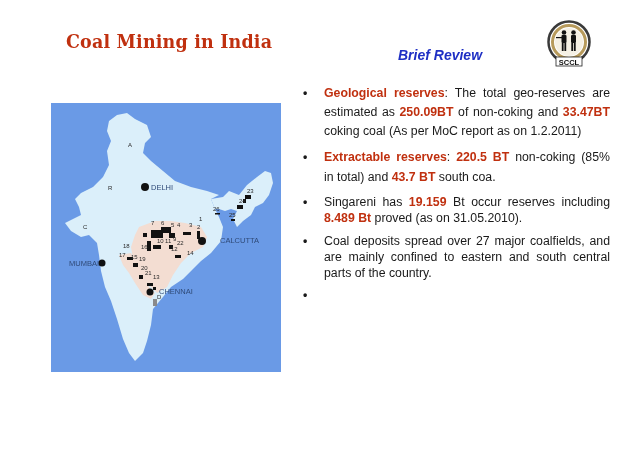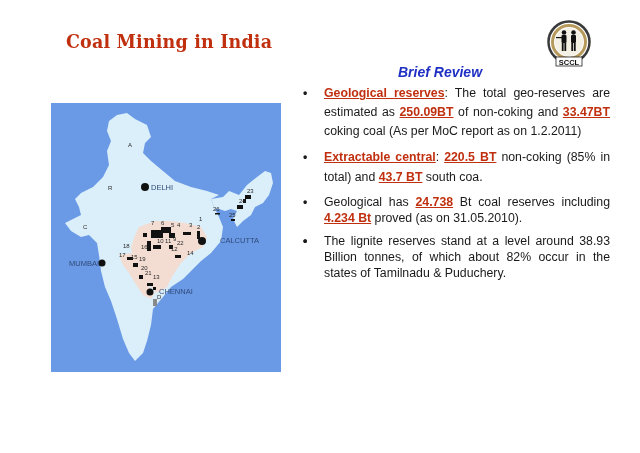--- a/index.html
+++ b/index.html
@@ -6,37 +6,37 @@
     body { width: 640px; height: 453px; position: relative; overflow: hidden; font-family: "Liberation Sans", sans-serif; }
     .title {
       position: absolute; left: 66px; top: 30px;
       font-family: "DejaVu Serif", serif; font-weight: bold;
       font-size: 19px; color: #c0300f; letter-spacing: 0.2px;
       transform: scaleX(0.92); transform-origin: left top;
     }
     .subtitle {
       position: absolute; left: 398px; top: 47px;
       font-family: "Liberation Sans", sans-serif; font-weight: bold; font-style: italic;
-      font-size: 14px; color: #1e2fc4; margin-top: 17px;
+      font-size: 14px; color: #1e2fc4;
     }
     .logo { position: absolute; left: 547px; top: 19px; width: 44px; height: 52px; }
     .map { position: absolute; left: 51px; top: 103px; width: 230px; height: 269px; }
     .bullets {
       position: absolute; left: 303px; top: 84px; width: 307px;
       margin: 0; padding: 0; list-style: none;
       font-size: 12.3px; color: #1a1a1a;
     }
     .bullets li { position: relative; padding-left: 21px; text-align: justify; text-align-last: left; }
     .bullets li .dot { position: absolute; left: 0; top: 0; font-weight: bold; }
     .b1 { line-height: 19px; }
     .b2 { line-height: 19.5px; margin-top: 7px; }
     .b3 { line-height: 15.8px; margin-top: 8px; }
     .b4 { line-height: 16px; margin-top: 6px; }
     .b5 { line-height: 16px; margin-top: 6px; }
-    .hl { color: #c0300f; font-weight: bold; text-decoration: underline; }
+    .hl { color: #c0300f; font-weight: bold; }
     .map-label { font-family: "Liberation Sans", sans-serif; font-size: 7.5px; fill: #2f4a78; }
     .num { font-family: "Liberation Sans", sans-serif; font-size: 6px; fill: #2a2a2a; }
   </style>
 </head>
 <body>
 
 <div class="title">Coal Mining in India</div>
 <div class="subtitle">Brief Review</div>
 
 <svg class="logo" viewBox="0 0 44 52">
@@ -135,24 +135,24 @@
     <text class="num" x="178" y="114">25</text>
     <text class="num" x="162" y="108">26</text>
   </g>
 </svg>
 
 <ul class="bullets">
   <li class="b1">
     <span class="dot">•</span><span class="hl">Geological reserves</span><span>:  The total geo-reserves are estimated as </span><span class="hl">250.09BT</span><span> of non-coking and </span><span class="hl">33.47BT</span><span> coking coal (As per MoC report as on 1.2.2011)</span>
   </li>
   <li class="b2">
-    <span class="dot">•</span><span class="hl">Extractable central</span><span>: </span><span class="hl">220.5 BT</span><span> non-coking (85% in total) and </span><span class="hl">43.7 BT</span><span> south coa.</span>
+    <span class="dot">•</span><span class="hl">Extractable reserves</span><span>: </span><span class="hl">220.5 BT</span><span> non-coking (85% in total) and </span><span class="hl">43.7 BT</span><span> south coa.</span>
   </li>
   <li class="b3">
-    <span class="dot">•</span><span>Geological has </span><span class="hl">24.738</span><span> Bt coal reserves including </span><span class="hl">4.234 Bt</span><span> proved (as on 31.05.2010).</span>
+    <span class="dot">•</span><span>Singareni has </span><span class="hl">19.159</span><span> Bt occur reserves including </span><span class="hl">8.489 Bt</span><span> proved (as on 31.05.2010).</span>
   </li>
   <li class="b4">
-    <span class="dot">•</span>
+    <span class="dot">•</span><span>Coal deposits spread over 27 major coalfields, and are mainly confined to eastern and south central parts of the country.</span>
   </li>
   <li class="b5">
-    <span class="dot">•</span><span>The lignite reserves stand at a level around 38.93 Billion tonnes, of which about 82% occur in the states of Tamilnadu &amp; Puduchery.</span>
+    <span class="dot">•</span>
   </li>
 </ul>
 
 </body></html>

